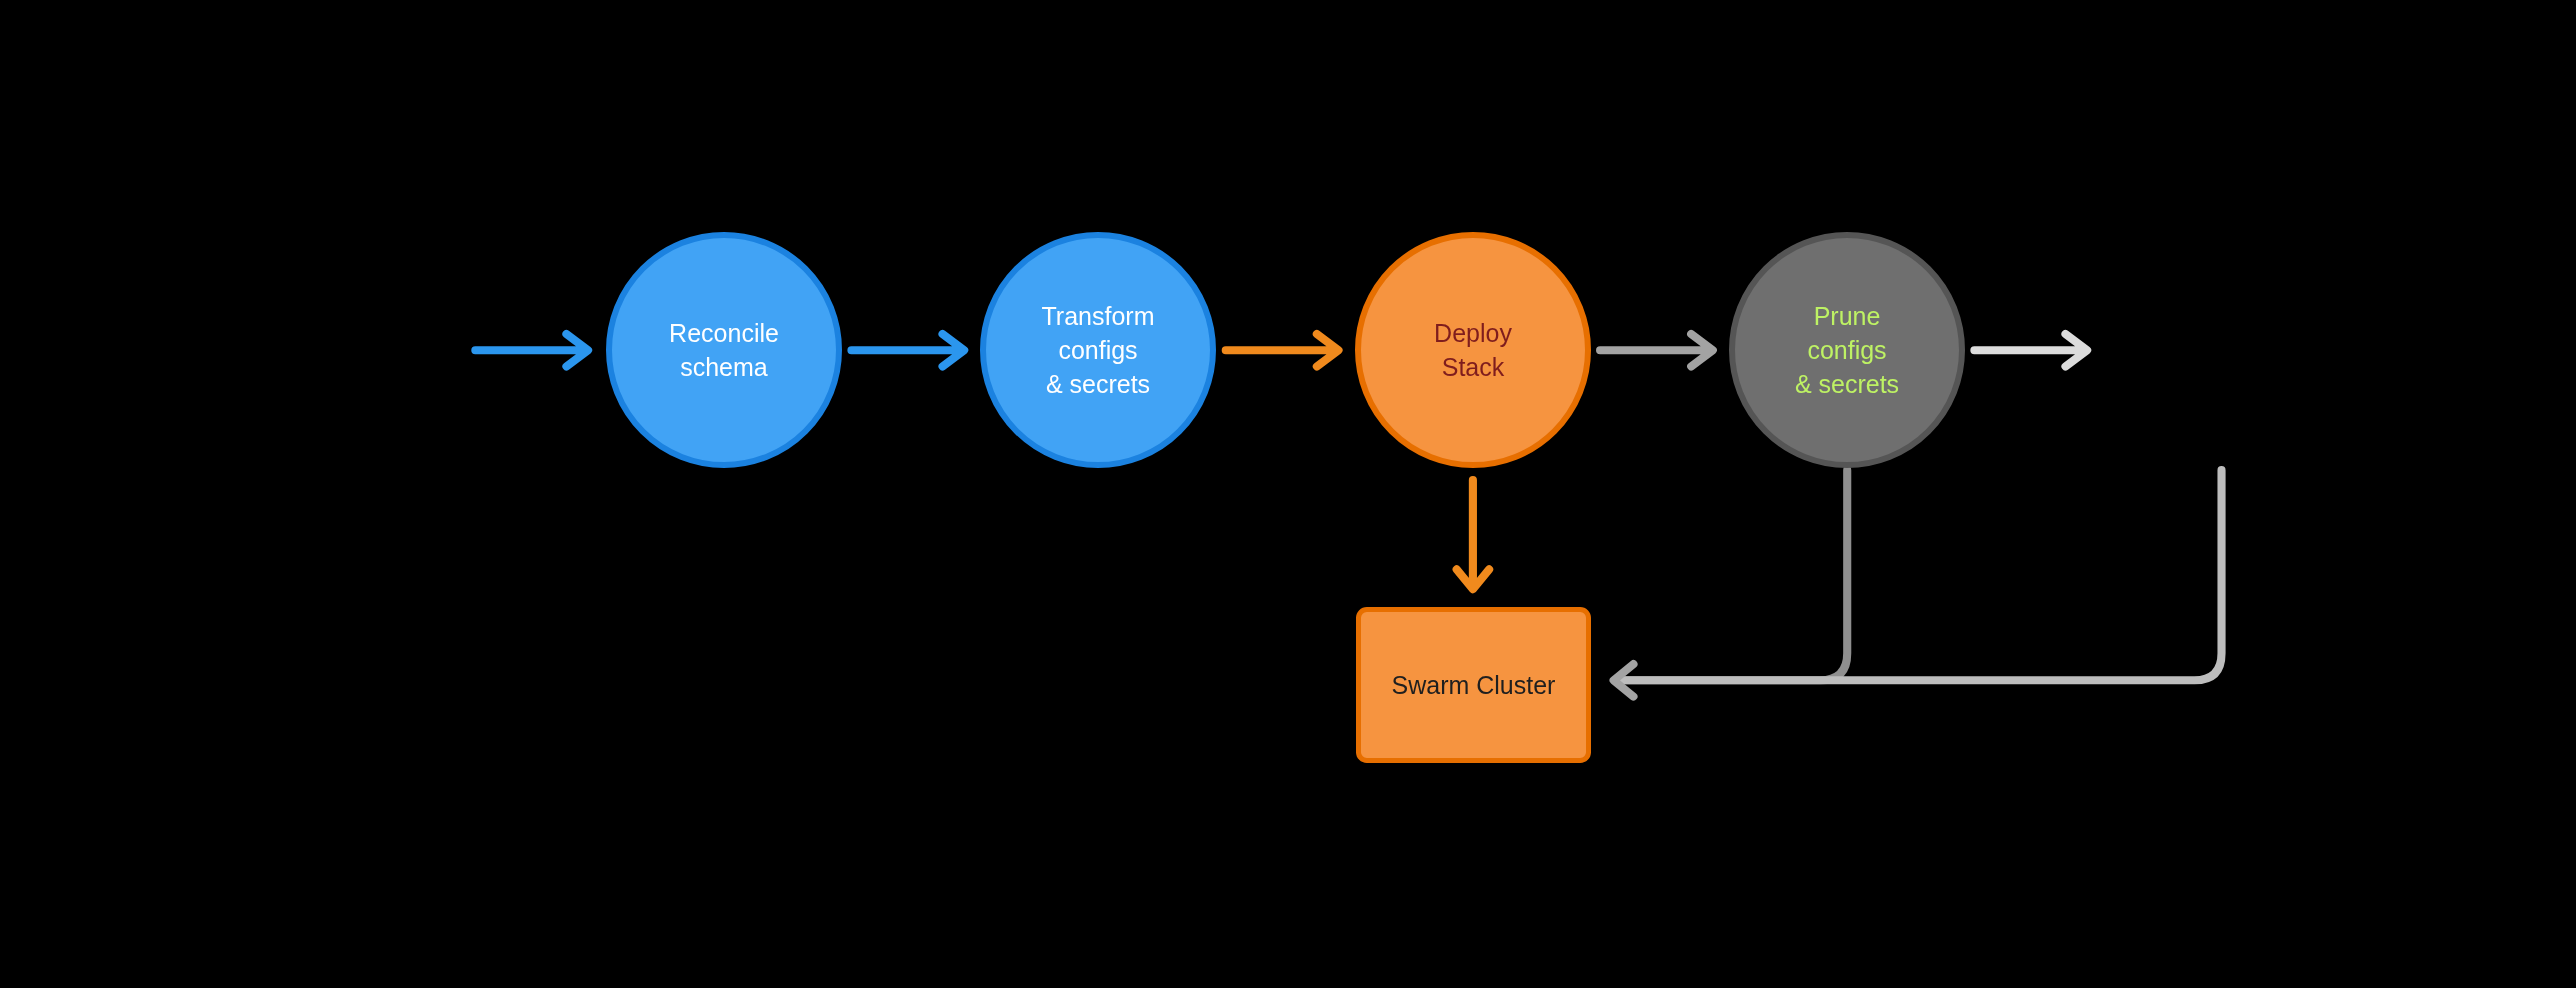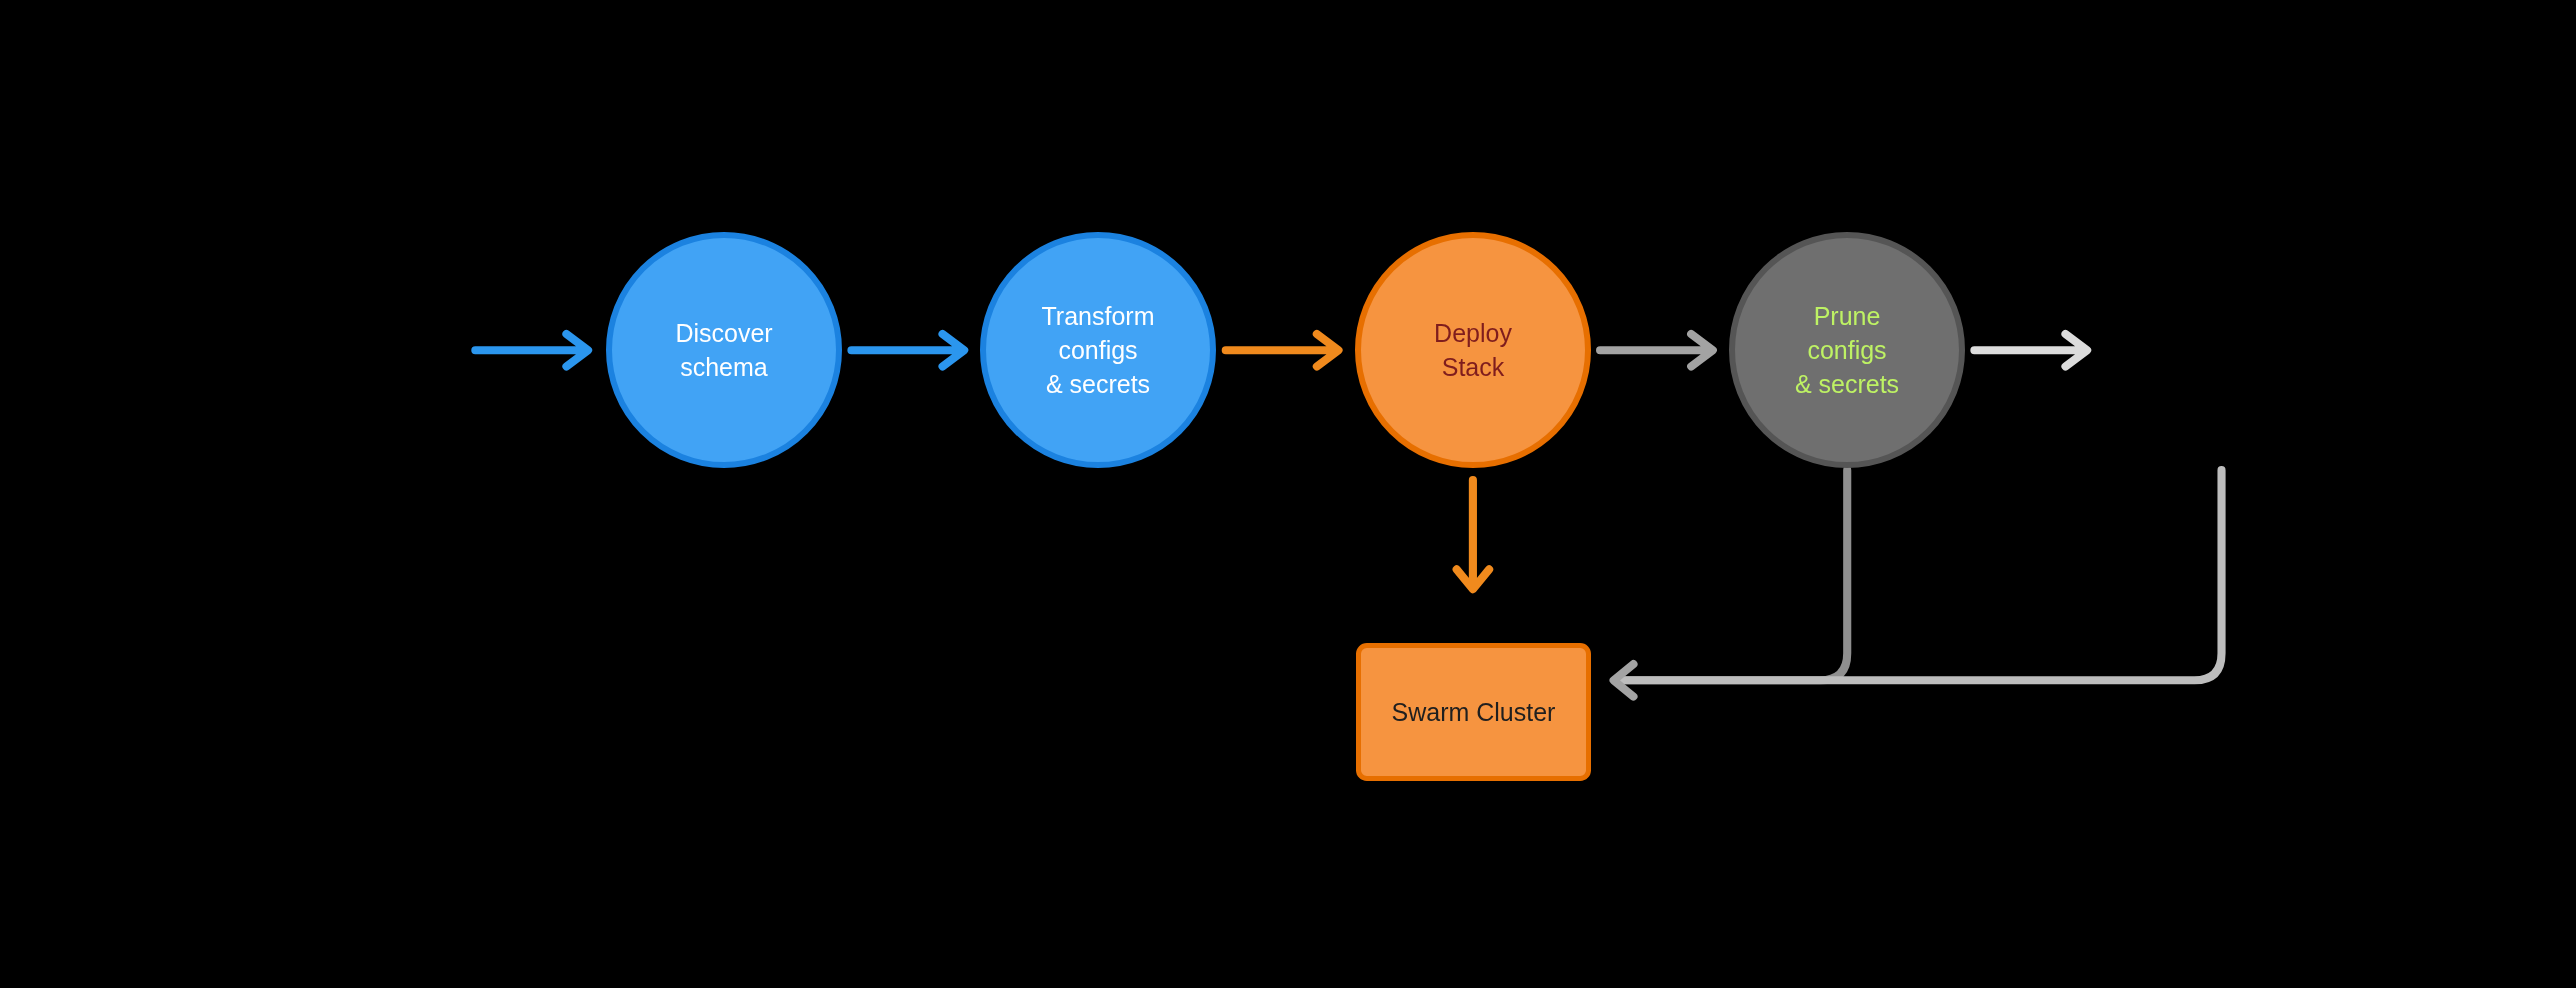--- a/index.html
+++ b/index.html
@@ -26,26 +26,25 @@
   }
   .circle {
     width: 236px;
     height: 236px;
     border-radius: 50%;
     border-width: 6.3px;
     border-style: solid;
   }
   .rectnode {
     width: 235px;
-    height: 138px;
+    height: 156px;
     border-radius: 10.8px;
     border: 5.4px solid #e76f00;
     background: #f69440;
     color: #1f1f1f;
-    margin-top: 36px;
   }
   .n-blue   { background: #41a3f5; border-color: #1b82e0; color: #ffffff; }
   .n-orange { background: #f69440; border-color: #e76f00; color: #7f1d1d; }
   .n-dark   { background: #6f6f6f; border-color: #555555; color: #bef264; }
   .n-light  { background: #b5b5b5; border-color: #8c8c8c; color: #2b2b2b; }
   .label {
     white-space: pre-line;
     font-size: 25px;
     line-height: 34px;
     font-weight: 400;
@@ -78,21 +77,21 @@
 
     <path class="edge" stroke="#8f8f8f" d="M2048 521 V724 Q2048 754 2018 754 H1792"></path>
 
     <path class="edge" stroke="#bdbdbd" d="M2463 521 V724 Q2463 754 2433 754 H1792"></path>
 
     <path class="edge" stroke="#a3a3a3" d="M1811 736 L1789 754 L1811 772"></path>
   </svg>
 
 
   <div class="node circle n-blue" style="left:606px; top:232px;">
-    <span class="label">Discover
+    <span class="label">Reconcile
 schema</span>
   </div>
 
   <div class="node circle n-blue" style="left:980px; top:232px;">
     <span class="label">Transform
 configs
 &amp; secrets</span>
   </div>
 
   <div class="node circle n-orange" style="left:1355px; top:232px;">

